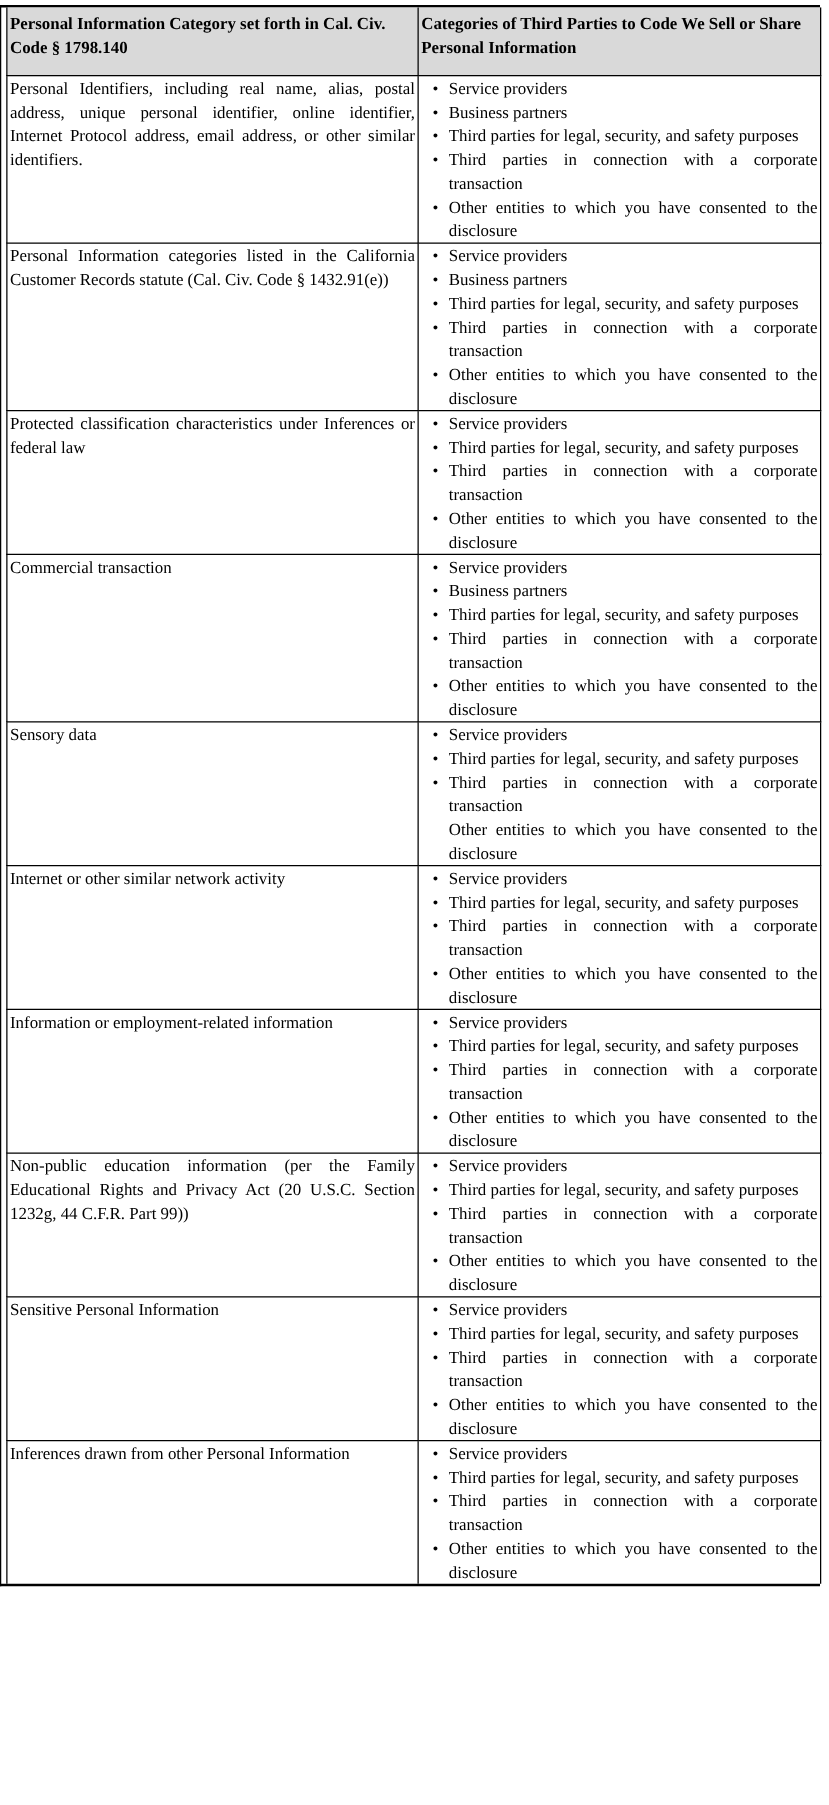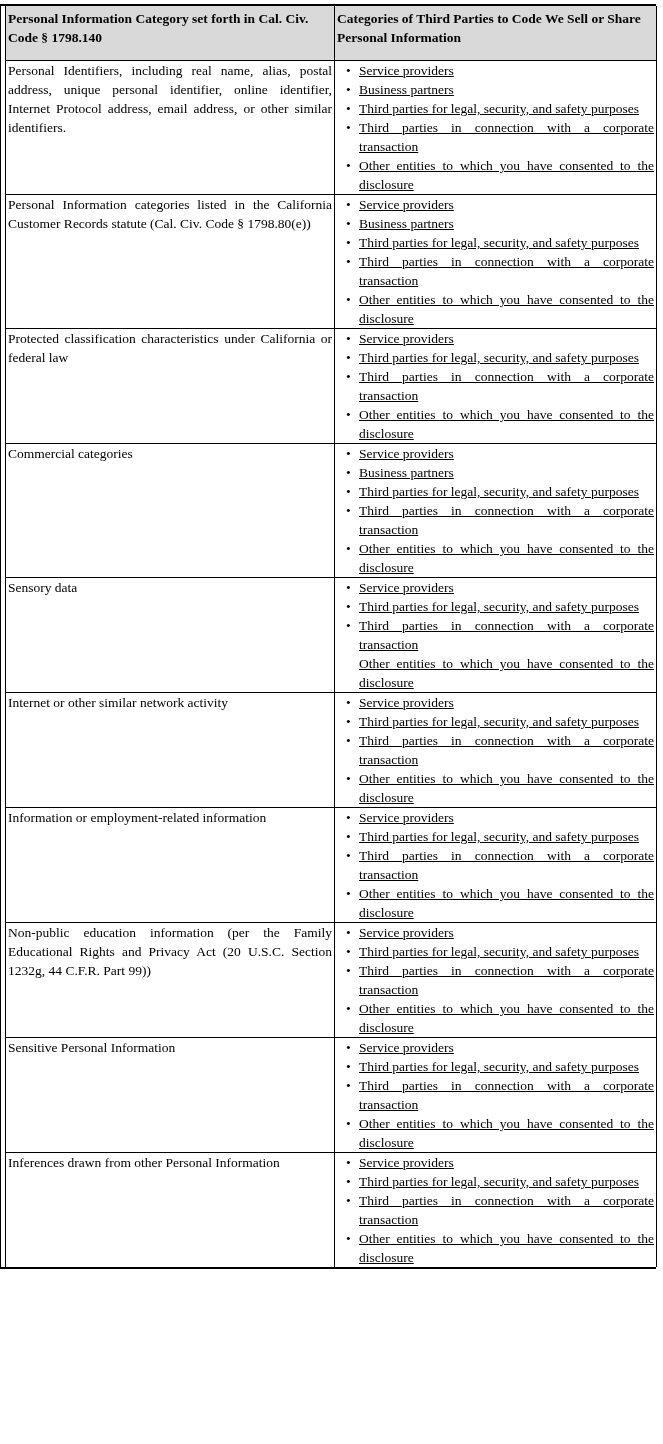--- a/index.html
+++ b/index.html
@@ -44,21 +44,21 @@
     box-sizing:content-box;
   }
   table.privacy tr:last-child td{border-bottom:none;}
   td.cat{
     padding:0 2px;
     text-align:justify;
     font-family:Liberation Serif, serif;
   }
   td.parties-cell{padding:0 2px;}
   ul.parties{
-    margin:0;padding:0;list-style:none;text-decoration:underline;
+    margin:0;padding:0;list-style:none;
   }
   li.party{
     position:relative;
     padding-left:22px;
     text-align:justify;
   }
   li.party.bulleted::before{
     content:"\2022";
     position:absolute;
     left:9px;
@@ -88,46 +88,46 @@
               <li class="party bulleted">Service providers</li>
               <li class="party bulleted">Business partners</li>
               <li class="party bulleted">Third parties for legal, security, and safety purposes</li>
               <li class="party bulleted">Third parties in connection with a corporate transaction</li>
               <li class="party bulleted">Other entities to which you have consented to the disclosure</li>
             </ul>
     </td>
   </tr>
 
   <tr>
-    <td class="cat">Personal Information categories listed in the California Customer Records statute (Cal. Civ. Code § 1798.80(e))</td>
+    <td class="cat">Personal Information categories listed in the California Customer Records statute (Cal. Civ. Code § 1432.91(e))</td>
     <td class="parties-cell">
       <ul class="parties">
               <li class="party bulleted">Service providers</li>
               <li class="party bulleted">Business partners</li>
               <li class="party bulleted">Third parties for legal, security, and safety purposes</li>
               <li class="party bulleted">Third parties in connection with a corporate transaction</li>
               <li class="party bulleted">Other entities to which you have consented to the disclosure</li>
             </ul>
     </td>
   </tr>
 
   <tr>
-    <td class="cat">Protected classification characteristics under California or federal law</td>
-    <td class="parties-cell">
-      <ul class="parties">
-              <li class="party bulleted">Service providers</li>
-              <li class="party bulleted">Third parties for legal, security, and safety purposes</li>
-              <li class="party bulleted">Third parties in connection with a corporate transaction</li>
-              <li class="party bulleted">Other entities to which you have consented to the disclosure</li>
-            </ul>
-    </td>
-  </tr>
-
-  <tr>
-    <td class="cat">Commercial categories</td>
+    <td class="cat">Protected classification characteristics under Inferences or federal law</td>
+    <td class="parties-cell">
+      <ul class="parties">
+              <li class="party bulleted">Service providers</li>
+              <li class="party bulleted">Third parties for legal, security, and safety purposes</li>
+              <li class="party bulleted">Third parties in connection with a corporate transaction</li>
+              <li class="party bulleted">Other entities to which you have consented to the disclosure</li>
+            </ul>
+    </td>
+  </tr>
+
+  <tr>
+    <td class="cat">Commercial transaction</td>
     <td class="parties-cell">
       <ul class="parties">
               <li class="party bulleted">Service providers</li>
               <li class="party bulleted">Business partners</li>
               <li class="party bulleted">Third parties for legal, security, and safety purposes</li>
               <li class="party bulleted">Third parties in connection with a corporate transaction</li>
               <li class="party bulleted">Other entities to which you have consented to the disclosure</li>
             </ul>
     </td>
   </tr>

